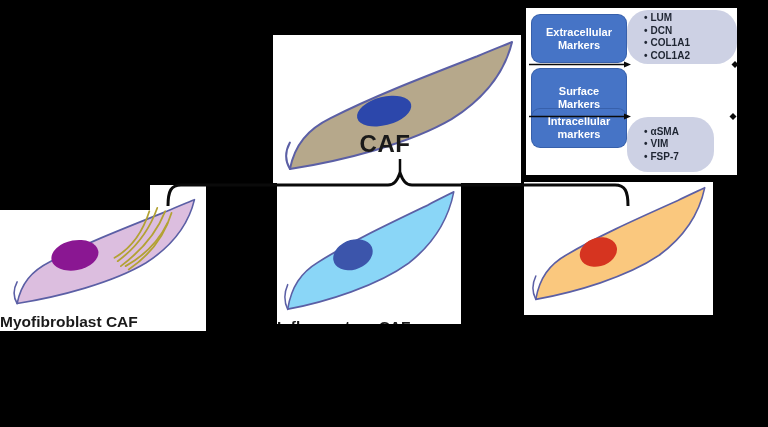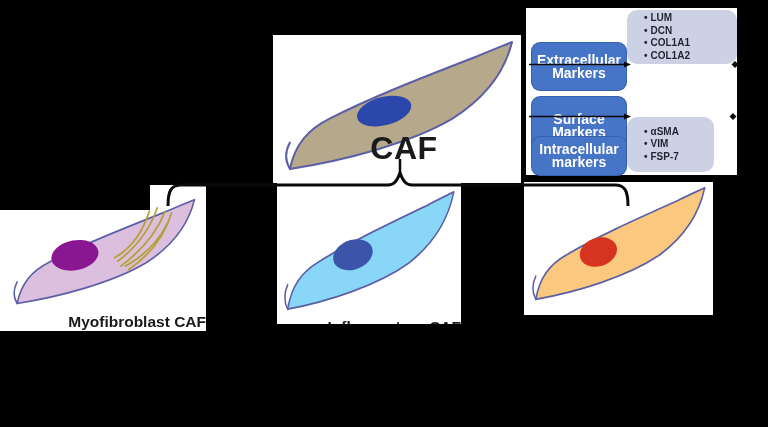--- a/index.html
+++ b/index.html
@@ -3,33 +3,33 @@
 <meta charset="utf-8">
 <style>
   html,body{margin:0;padding:0;background:#000;}
   .stage{position:relative;width:768px;height:427px;background:var(--bg,#000);
          font-family:"Liberation Sans",sans-serif;overflow:hidden;}
   .panel{position:absolute;background:var(--panel,#fff);}
 
   
   .cat-box{position:absolute;background:var(--cat-bg);color:var(--cat-text);
            border-radius:9px;display:flex;align-items:center;justify-content:center;
-           text-align:center;font-size:14px;font-weight:600;line-height:13px;
-           padding:2px 12px;box-sizing:border-box;border:1px solid rgba(30,60,120,.35);margin-top:28px;}
+           text-align:center;font-size:11px;font-weight:600;line-height:13px;
+           padding:2px 12px;box-sizing:border-box;border:1px solid rgba(30,60,120,.35);}
   .list-box{position:absolute;background:var(--list-bg);color:var(--list-text);
-            border-radius:10px;font-size:10px;font-weight:700;line-height:12.5px;
+            border-radius:21px;font-size:10px;font-weight:700;line-height:12.5px;
             display:flex;flex-direction:column;justify-content:center;
             padding-left:17px;box-sizing:border-box;}
   .mi::before{content:"•";margin-right:3px;}
 
   
-  .caf-label{position:absolute;left:280px;top:130px;width:248px;text-align:center;
-             font-size:32px;font-weight:700;color:var(--label-color);letter-spacing:.5px;}
+  .caf-label{position:absolute;left:261px;top:130px;width:248px;text-align:center;
+             font-size:24px;font-weight:700;color:var(--label-color);letter-spacing:.5px;}
   .sub-label{position:absolute;font-weight:700;font-size:15.5px;color:var(--label-color);
-             text-align:right;overflow:hidden;white-space:nowrap;}
+             text-align:left;overflow:hidden;white-space:nowrap;}
   .sub-label-my{left:0;width:206px;top:313px;height:18px;}
   .sub-label-infl{left:277px;width:184px;top:318px;height:6px;}
 
   
   .cell{position:absolute;}
   .body{stroke:var(--outline);stroke-width:2;stroke-linejoin:round;}
   .b-caf{fill:var(--caf-body);} .n-caf{fill:var(--caf-nucleus);}
   .b-my{fill:var(--my-body);}   .n-my{fill:var(--my-nucleus);}
   .b-infl{fill:var(--infl-body);} .n-infl{fill:var(--infl-nucleus);}
   .b-ap{fill:var(--ap-body);}   .n-ap{fill:var(--ap-nucleus);}

